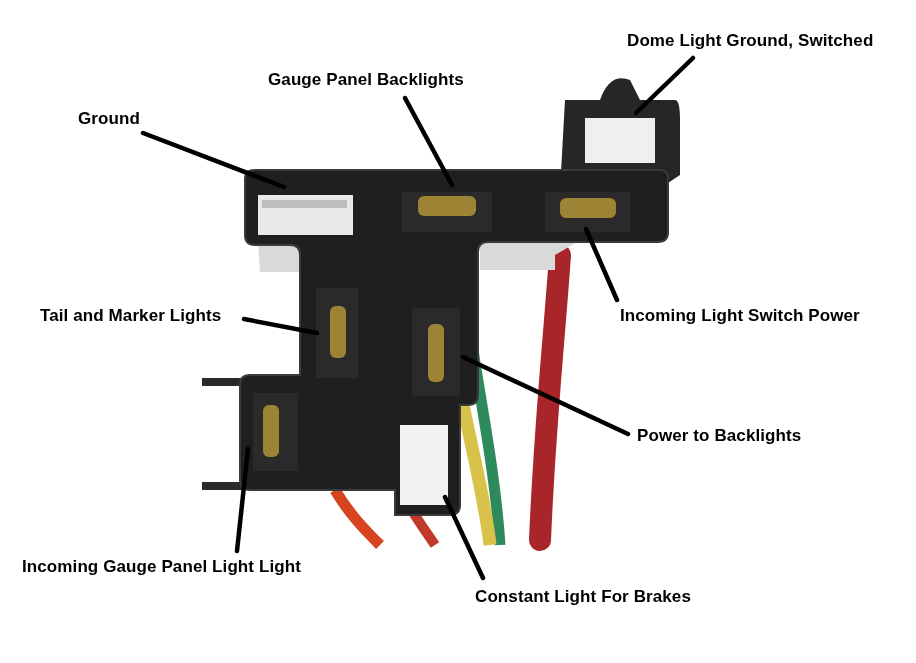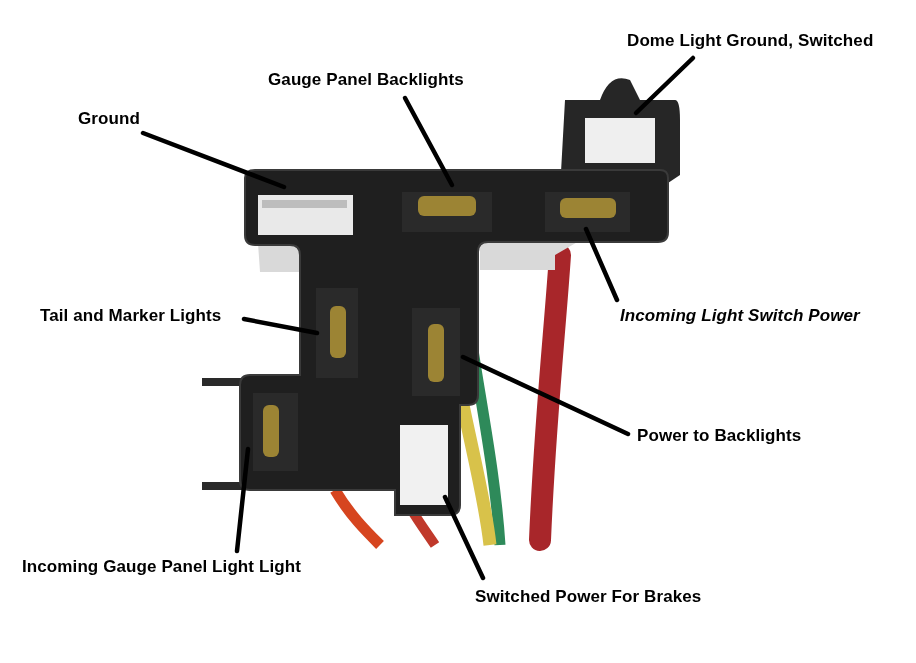--- a/index.html
+++ b/index.html
@@ -57,18 +57,18 @@
         <line x1="237" y1="551" x2="248" y2="449"></line>
         <line x1="483" y1="578" x2="445" y2="497"></line>
       </g>
   </svg>
 
   <div id="labels">
       <div class="label" style="left: 627px; top: 31px;">Dome Light Ground, Switched</div>
       <div class="label" style="left: 268px; top: 70px;">Gauge Panel Backlights</div>
       <div class="label" style="left: 78px; top: 109px;">Ground</div>
       <div class="label" style="left: 40px; top: 306px;">Tail and Marker Lights</div>
-      <div class="label" style="left: 620px; top: 306px; font-style: italic;">Incoming Light Switch Power</div>
+      <div class="label" style="left: 620px; top: 306px;">Incoming Light Switch Power</div>
       <div class="label" style="left: 637px; top: 426px;">Power to Backlights</div>
       <div class="label" style="left: 22px; top: 557px;">Incoming Gauge Panel Light Light</div>
-      <div class="label" style="left: 475px; top: 587px;">Switched Power For Brakes</div>
+      <div class="label" style="left: 475px; top: 587px;">Constant Light For Brakes</div>
     </div>
 </div>
 
 </body></html>

